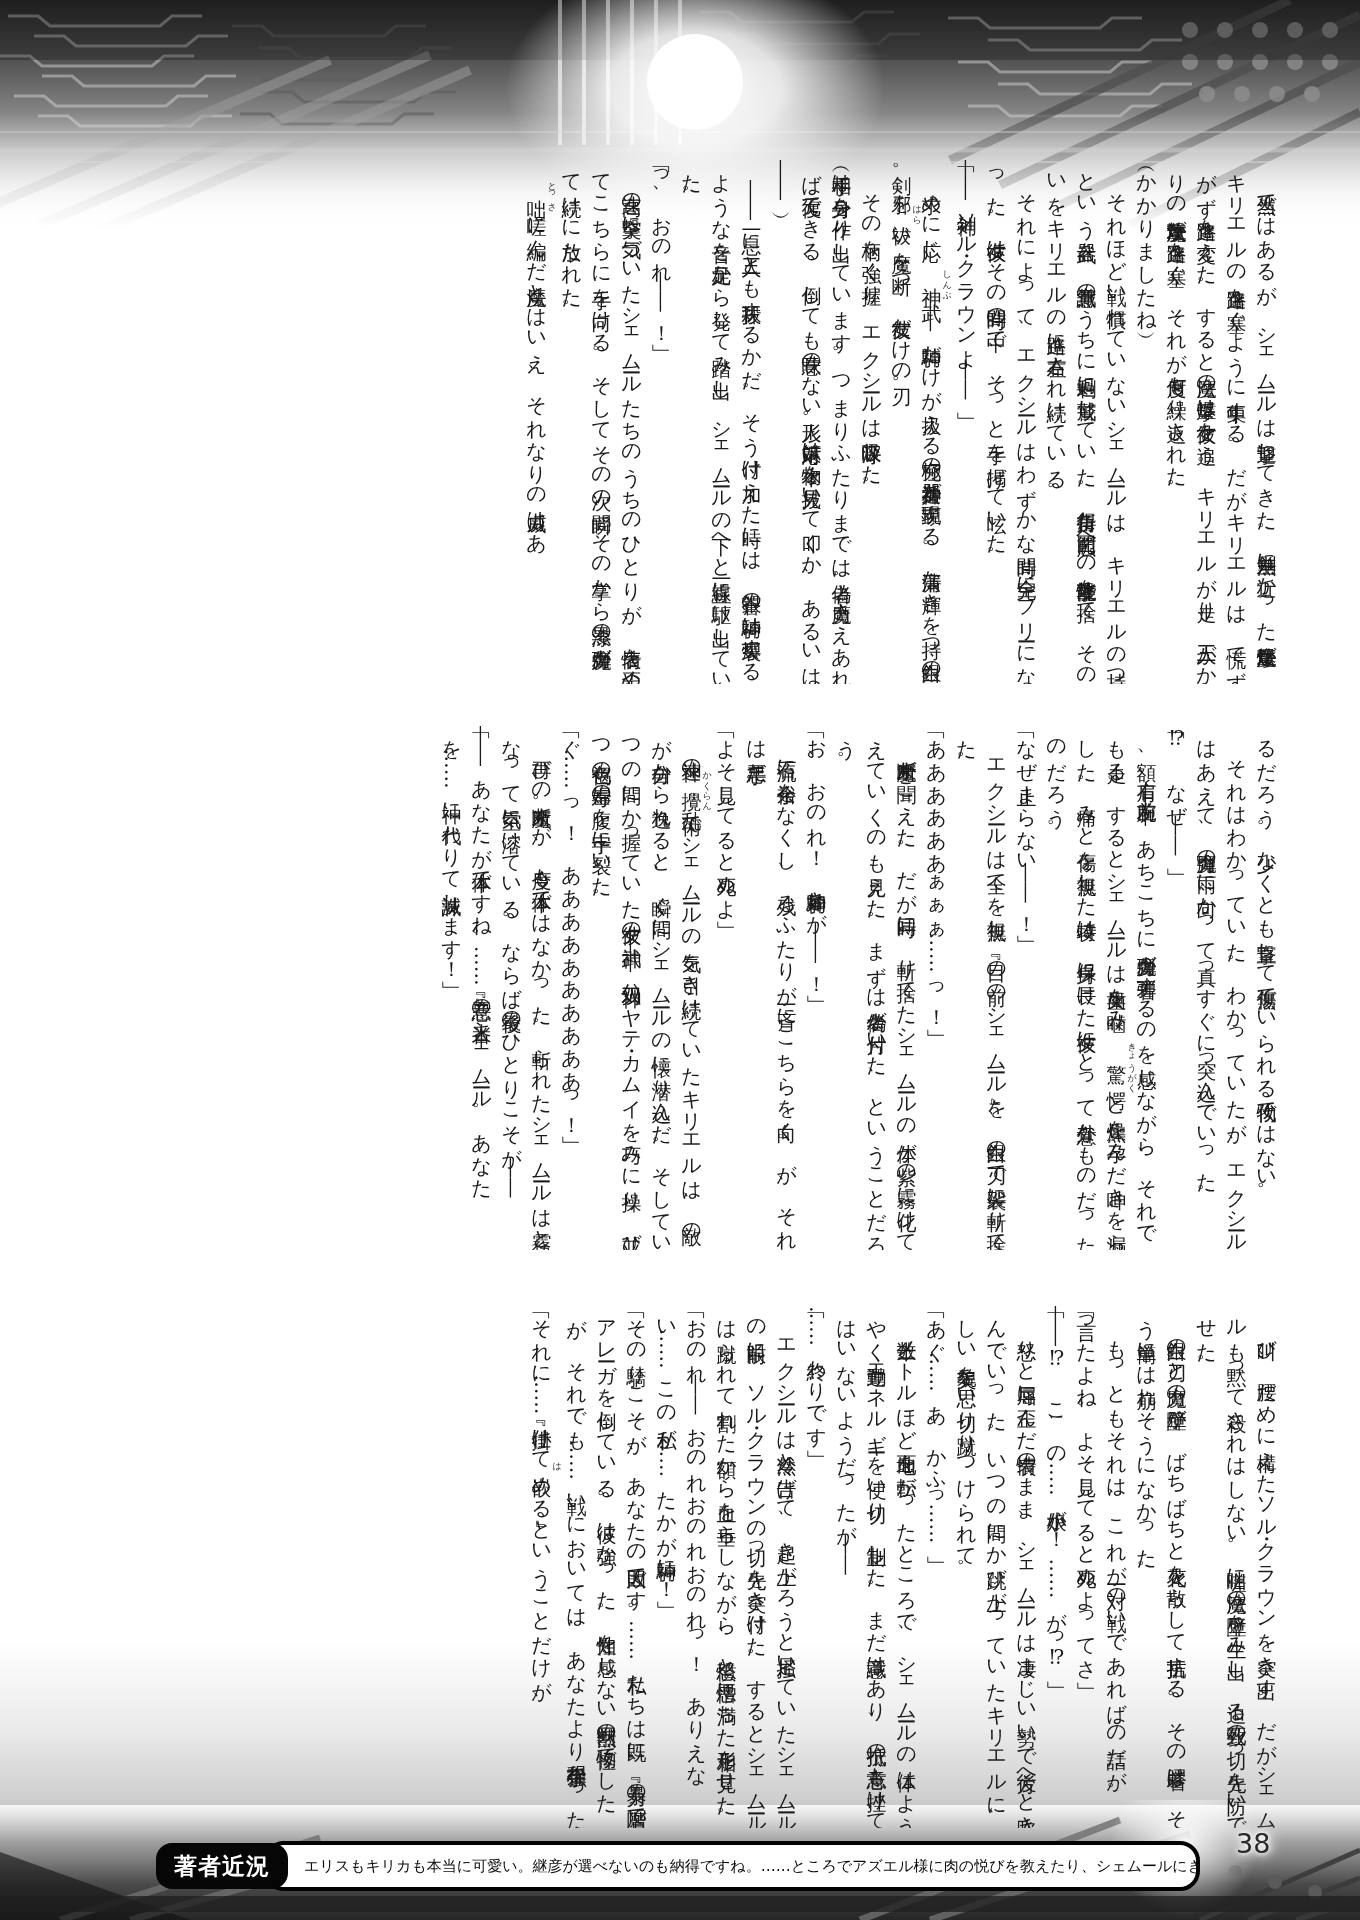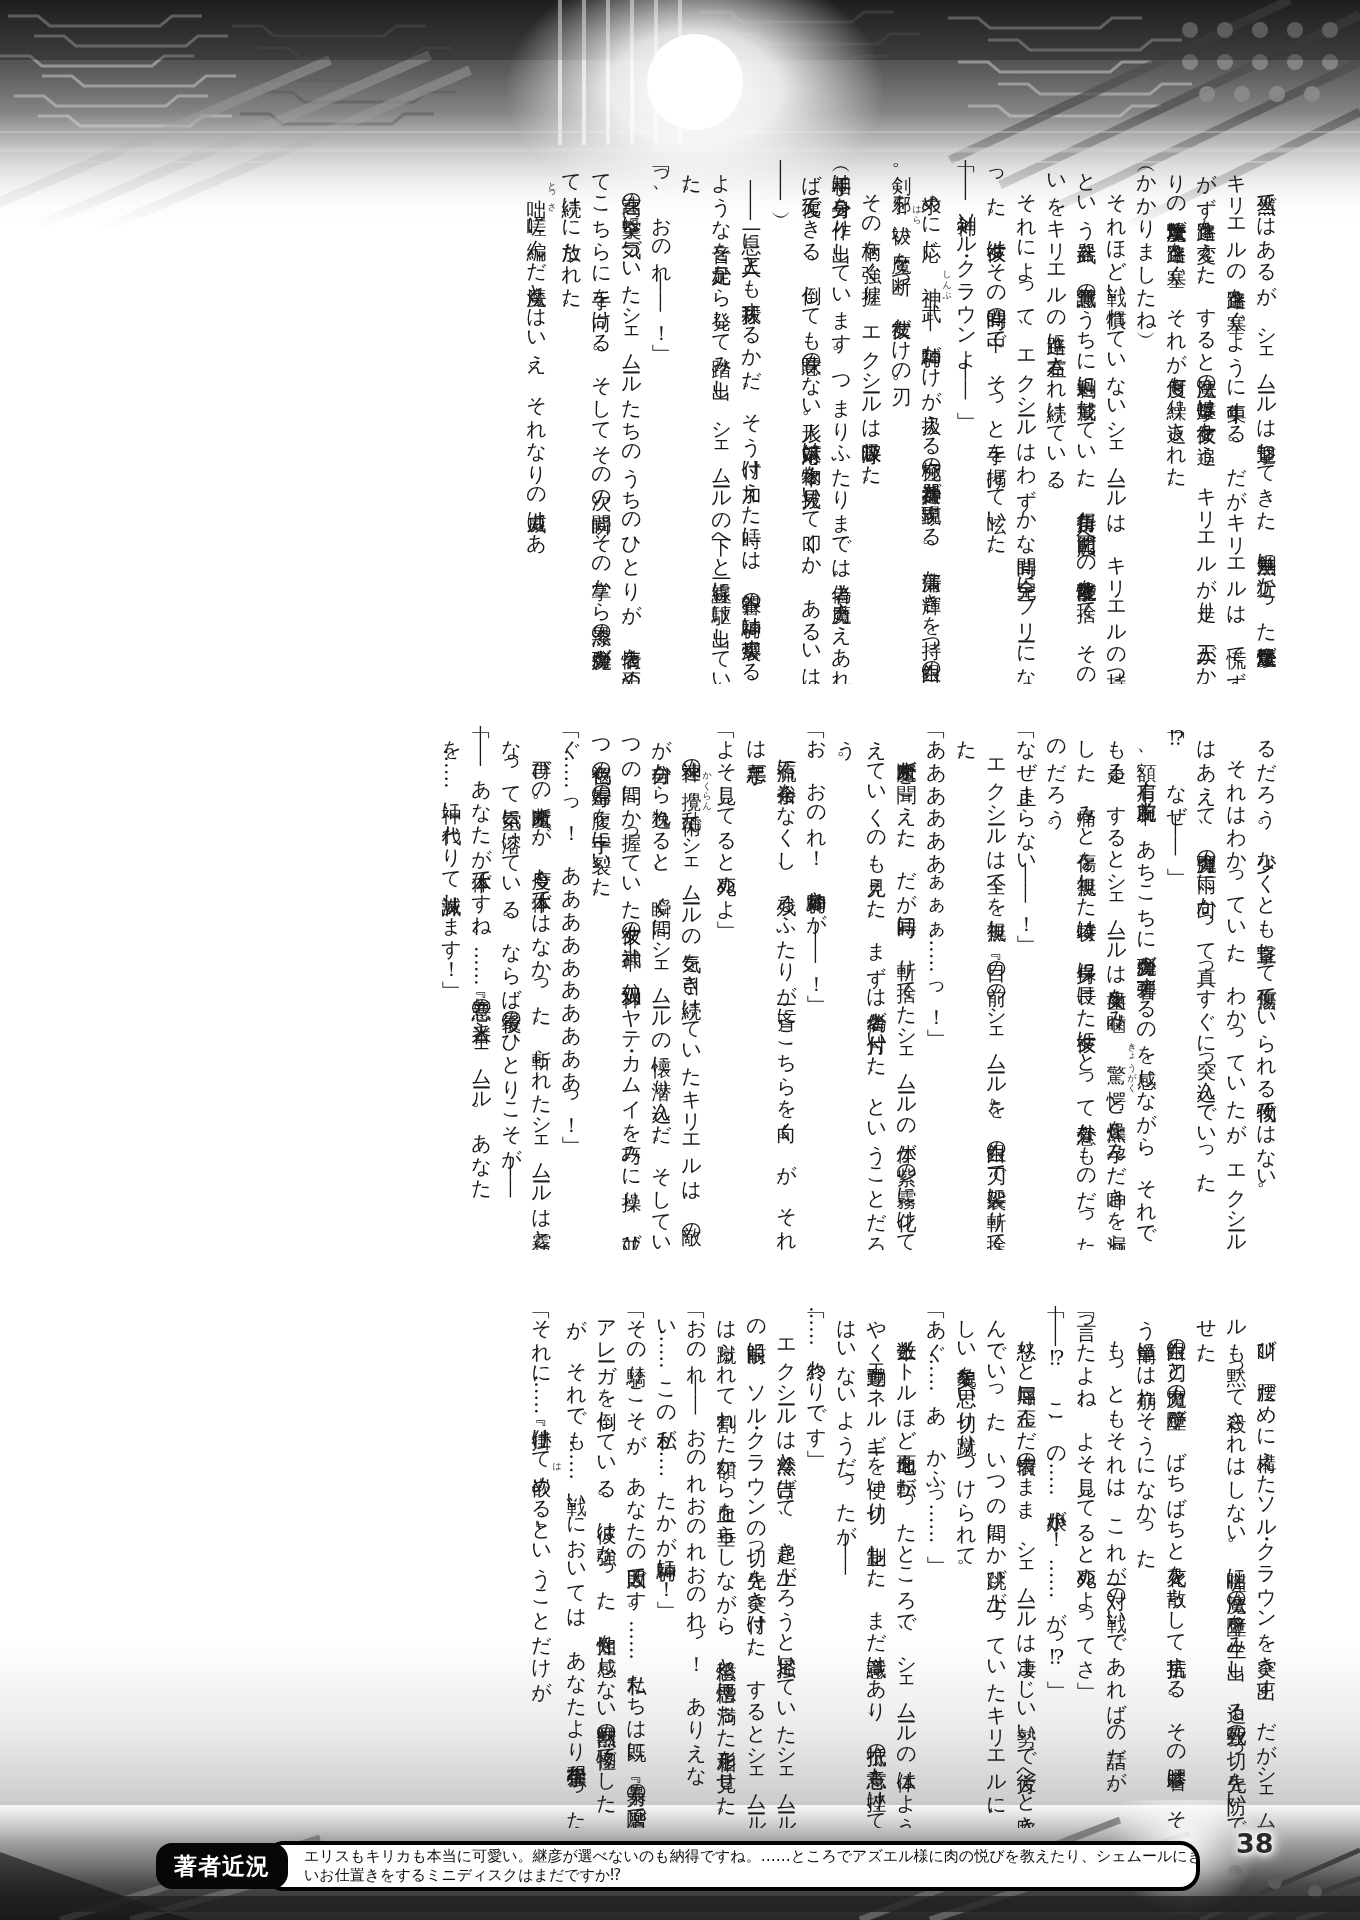--- a/index.html
+++ b/index.html
@@ -14,21 +14,21 @@
   .text-band{position:absolute;left:170px;width:1112px;writing-mode:vertical-rl;text-orientation:mixed;
         font-size:20px;line-height:30px;color:#1b1b1b;overflow:hidden;z-index:2;
         font-kerning:none;}
   #band1{top:160px;height:524px;}
   #band2{top:726px;height:524px;}
   #band3{top:1306px;height:522px;}
   .text-band p{margin:0;padding:0;}
   ruby rt{font-size:9px;letter-spacing:0;opacity:.92;}
   
   .page-number{position:absolute;left:1236px;top:1828px;z-index:5;
-        font-family:"DejaVu Sans","Liberation Sans",sans-serif;font-size:27px;font-weight:bold;color:#2a2a2a;
+        font-family:"DejaVu Sans","Liberation Sans",sans-serif;font-size:27px;font-weight:normal;color:#2a2a2a;
         text-shadow:0 0 4px #fff,0 0 8px #fff,0 0 12px #fff,0 0 18px #fff;}
   
   .author-box{position:absolute;left:264px;top:1841px;width:936px;height:50px;box-sizing:border-box;
         background:#ffffff;border:4px solid #000;border-radius:20px;z-index:3;
         display:flex;flex-direction:column;justify-content:center;padding:2px 12px 2px 36px;
         font-family:"DejaVu Sans","Liberation Sans",sans-serif;font-size:15px;line-height:19px;
         font-weight:500;color:#0c0c0c;white-space:nowrap;overflow:hidden;}
   .author-label{position:absolute;left:156px;top:1843px;width:132px;height:46px;z-index:4;
         background:#060606;border-radius:16px;display:flex;align-items:center;justify-content:center;
         color:#ffffff;font-family:"DejaVu Sans","Liberation Sans",sans-serif;font-size:23px;font-weight:bold;
@@ -209,18 +209,17 @@
         <circle cx="1315" cy="92" r="7"></circle>
       </g>
     <circle cx="1185" cy="40" r="75" fill="url(#glo2)"></circle>
     <polygon points="0,52 190,120 0,120" fill="#101010" opacity="0.6"></polygon>
     <line x1="0" y1="104" x2="1360" y2="104" stroke="#1f1f1f" stroke-width="16" opacity="0.75"></line>
   </svg>
 
   <div class="author-label">著者近況</div>
   <div class="author-box">
     <div>エリスもキリカも本当に可愛い。継彦が選べないのも納得ですね。……ところでアズエル様に肉の悦びを教えたり、シェムールにきつ</div>
-    <div>いお仕置きをするミニディスクはまだですか⁉</div>
   </div>
 
   <div class="page-number">38</div>
 
 </div>
 
 </body></html>

